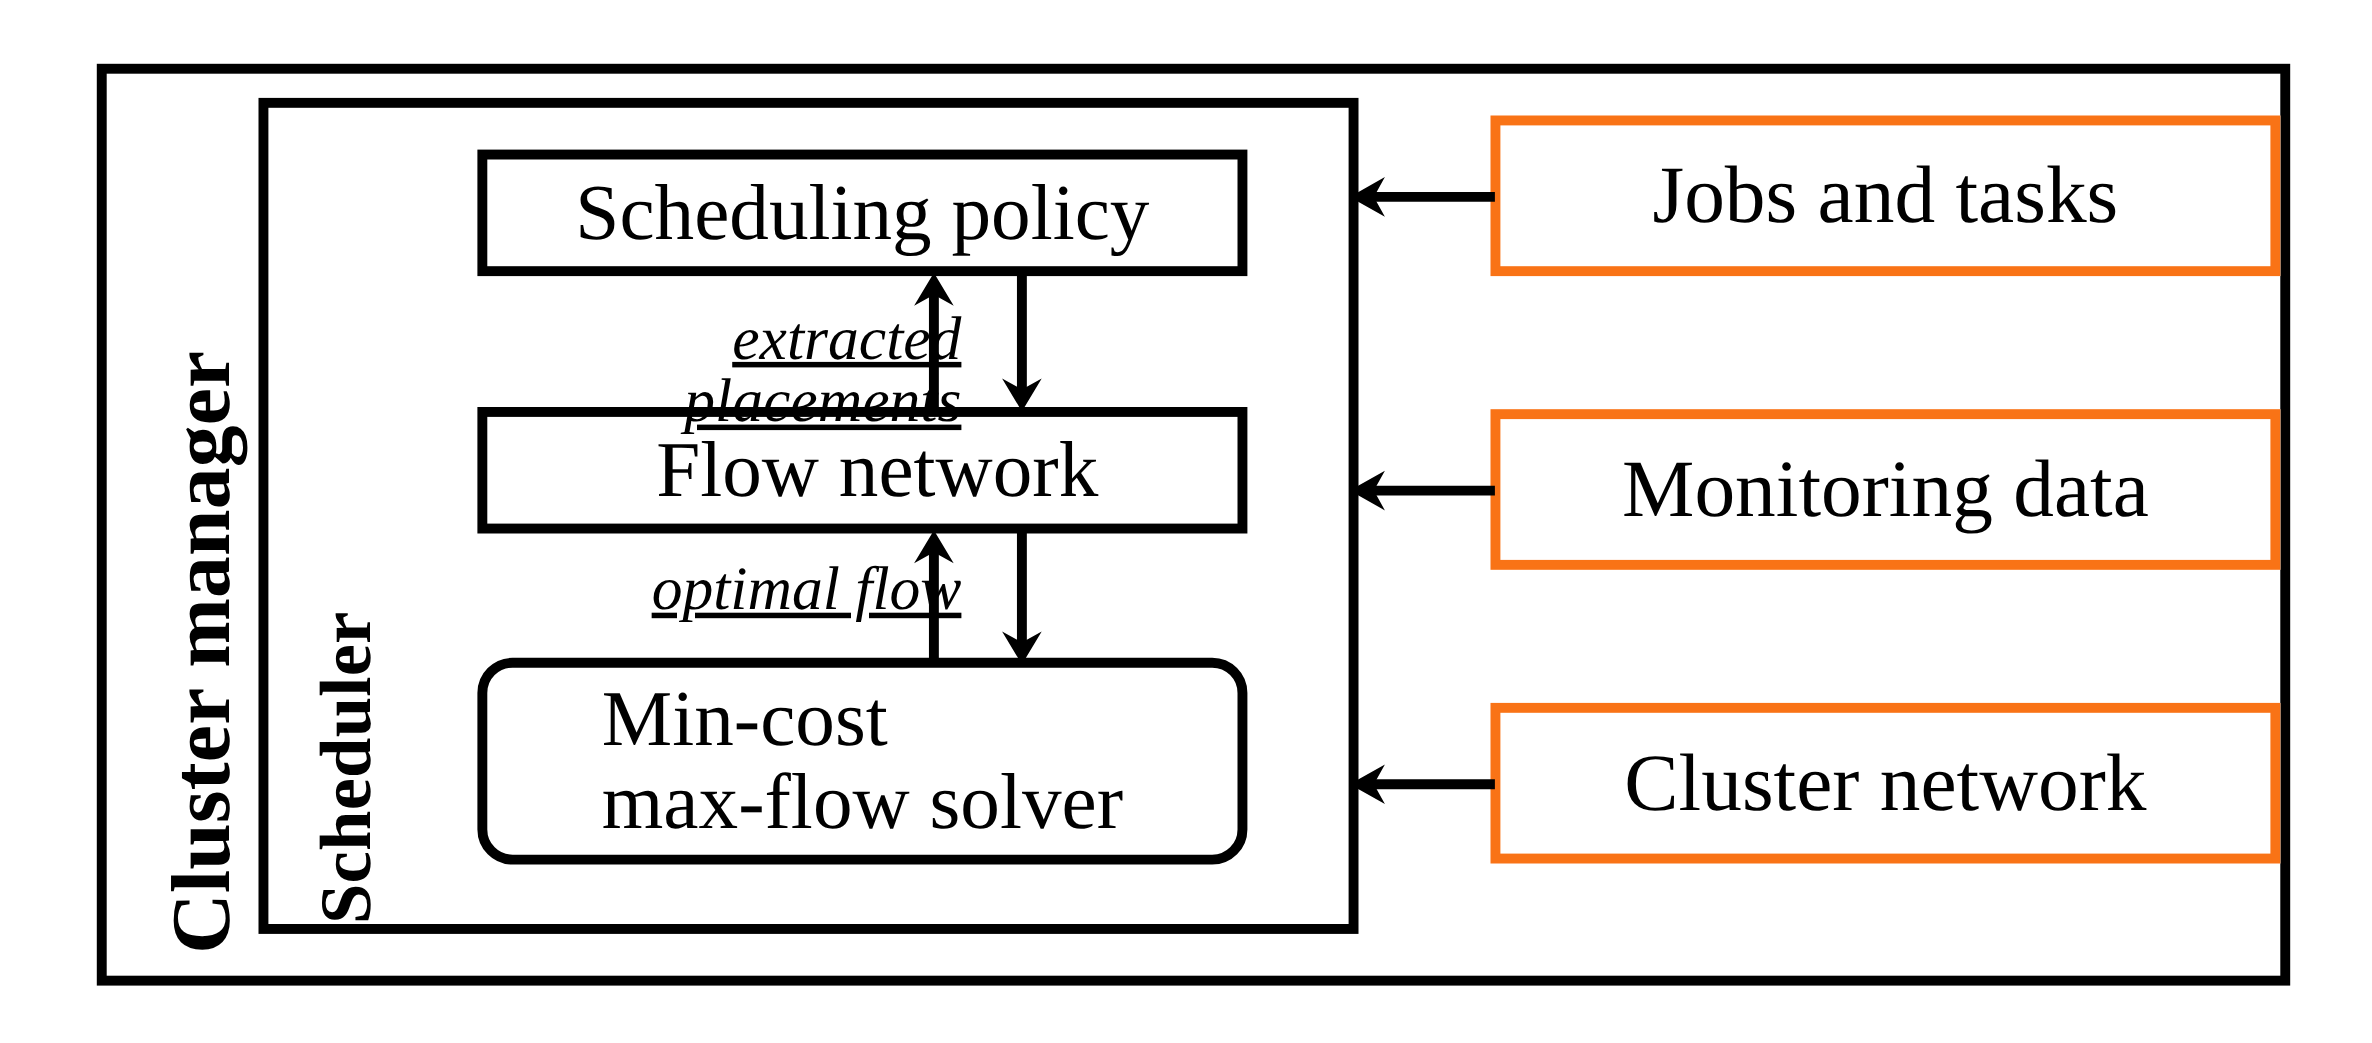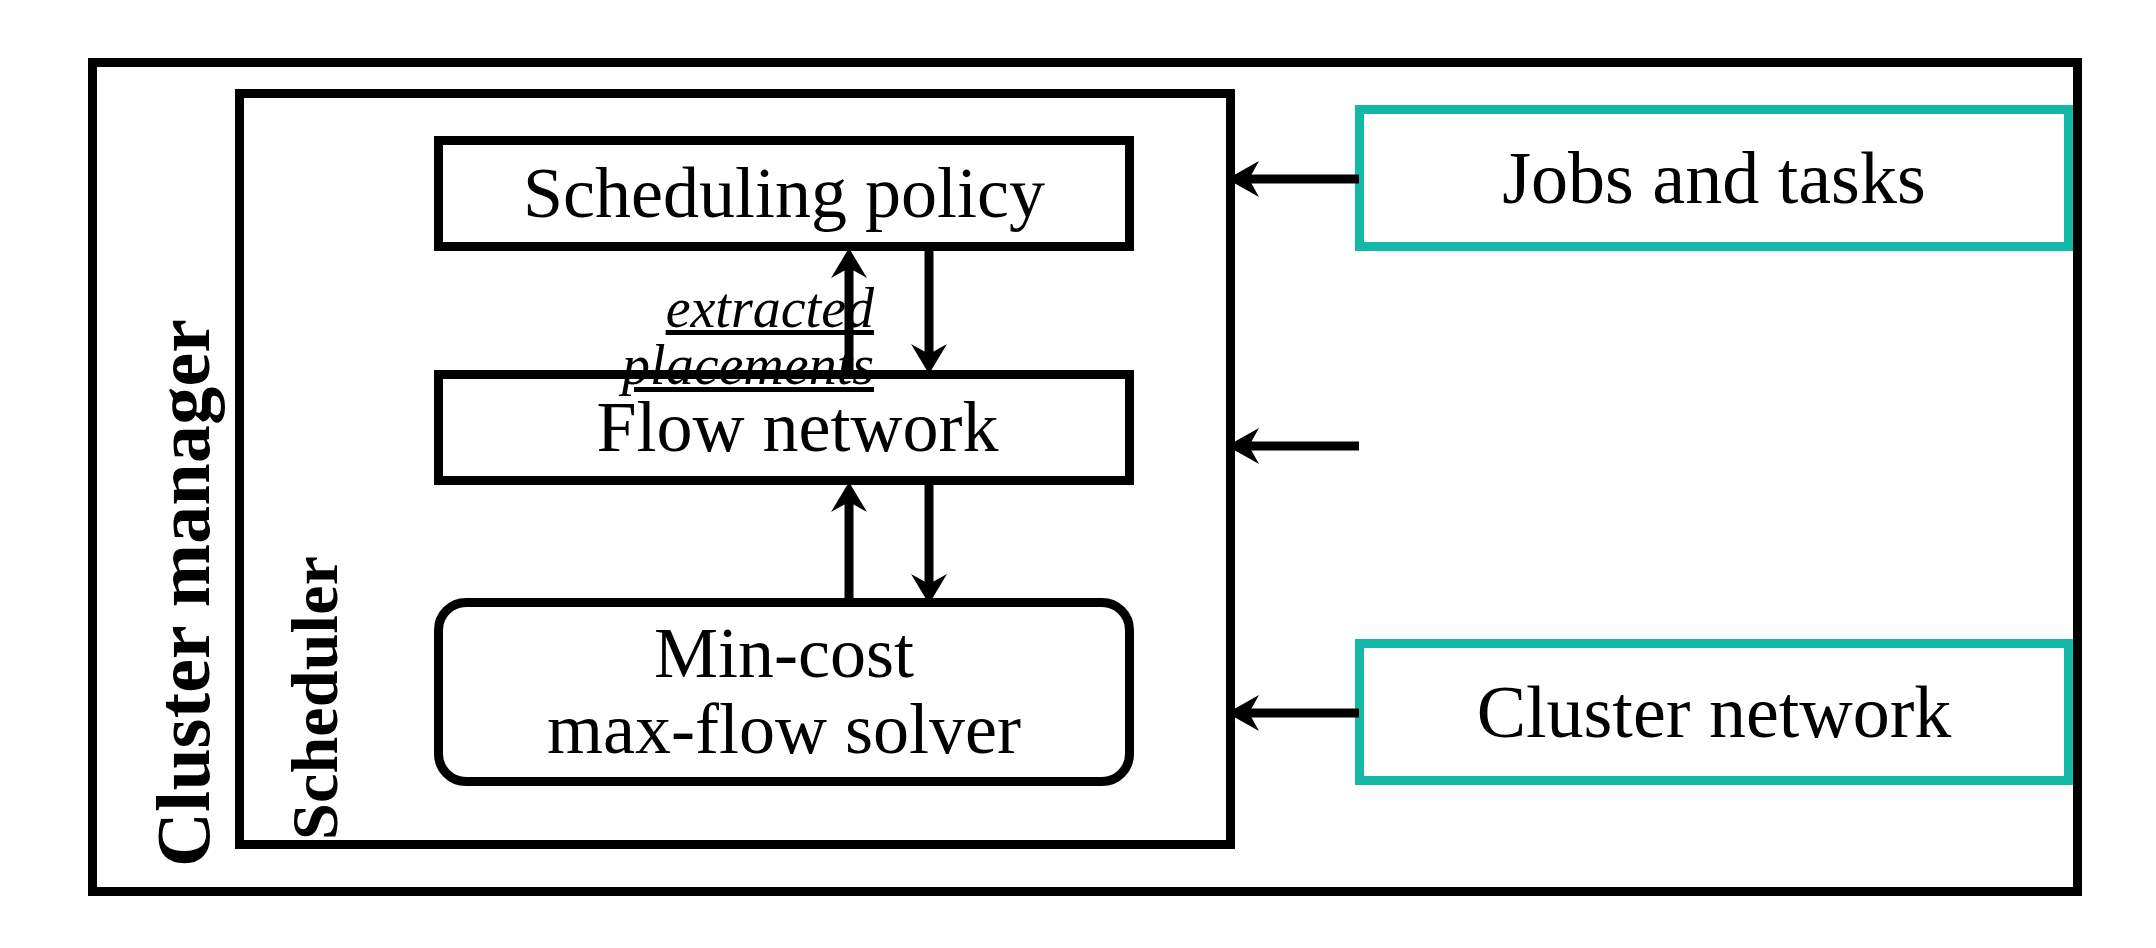--- a/index.html
+++ b/index.html
@@ -70,37 +70,36 @@
 
   
   .modbox {
     position: absolute;
     border: 9px solid #000;
     box-sizing: border-box;
     background: #ffffff;
     display: flex;
     align-items: center;
     justify-content: center;
-    text-align: center;
     line-height: 1.0;
   }
   .modbox .mod-text {
     font-size: 72px;
     white-space: pre-line;
     line-height: 1.05;
   }
 
   .box-policy { left: 190px; top: 38px;  width: 700px; height: 115px; }
   .box-flow   { left: 190px; top: 272px; width: 700px; height: 115px; padding-left: 27px; }
   .box-solver { left: 190px; top: 500px; width: 700px; height: 188px; border-radius: 32px; }
 
   
   .inbox {
     position: absolute;
-    border: 9px solid #14b8a6;
+    border: 9px solid #f97316;
     box-sizing: border-box;
     background: #ffffff;
     display: flex;
     align-items: center;
     justify-content: center;
     text-align: center;
   }
   .inbox .in-text { font-size: 74px; line-height: 1; }
 
   .box-jobs  { left: 1258px; top: 38px;  width: 718px; height: 146px; }
@@ -182,28 +181,32 @@
         <svg width="40" height="122" viewBox="0 0 40 122">
           <line x1="20" y1="0" x2="20" y2="112" stroke="#000" stroke-width="9"></line>
           <path d="M20 122 L38 92 L20 102 L2 92 Z" fill="#000"></path>
         </svg>
       </div>
 
       <div class="edge-label left-col lbl-extracted">extracted
 placements</div>
 
 
+      <div class="edge-label left-col lbl-optimal">optimal flow</div>
 
 
     </div>
 
     <div class="inbox box-jobs">
       <span class="in-text">Jobs and tasks</span>
     </div>
 
+    <div class="inbox box-mon">
+      <span class="in-text">Monitoring data</span>
+    </div>
 
     <div class="inbox box-topo">
       <span class="in-text">Cluster network</span>
     </div>
 
     <div class="h-arrow" style="left:1130px; top:92px;">
       <svg width="132" height="40" viewBox="0 0 132 40">
         <line x1="132" y1="20" x2="16" y2="20" stroke="#000" stroke-width="9"></line>
         <path d="M0 20 L32 2 L22 20 L32 38 Z" fill="#000"></path>
       </svg>

